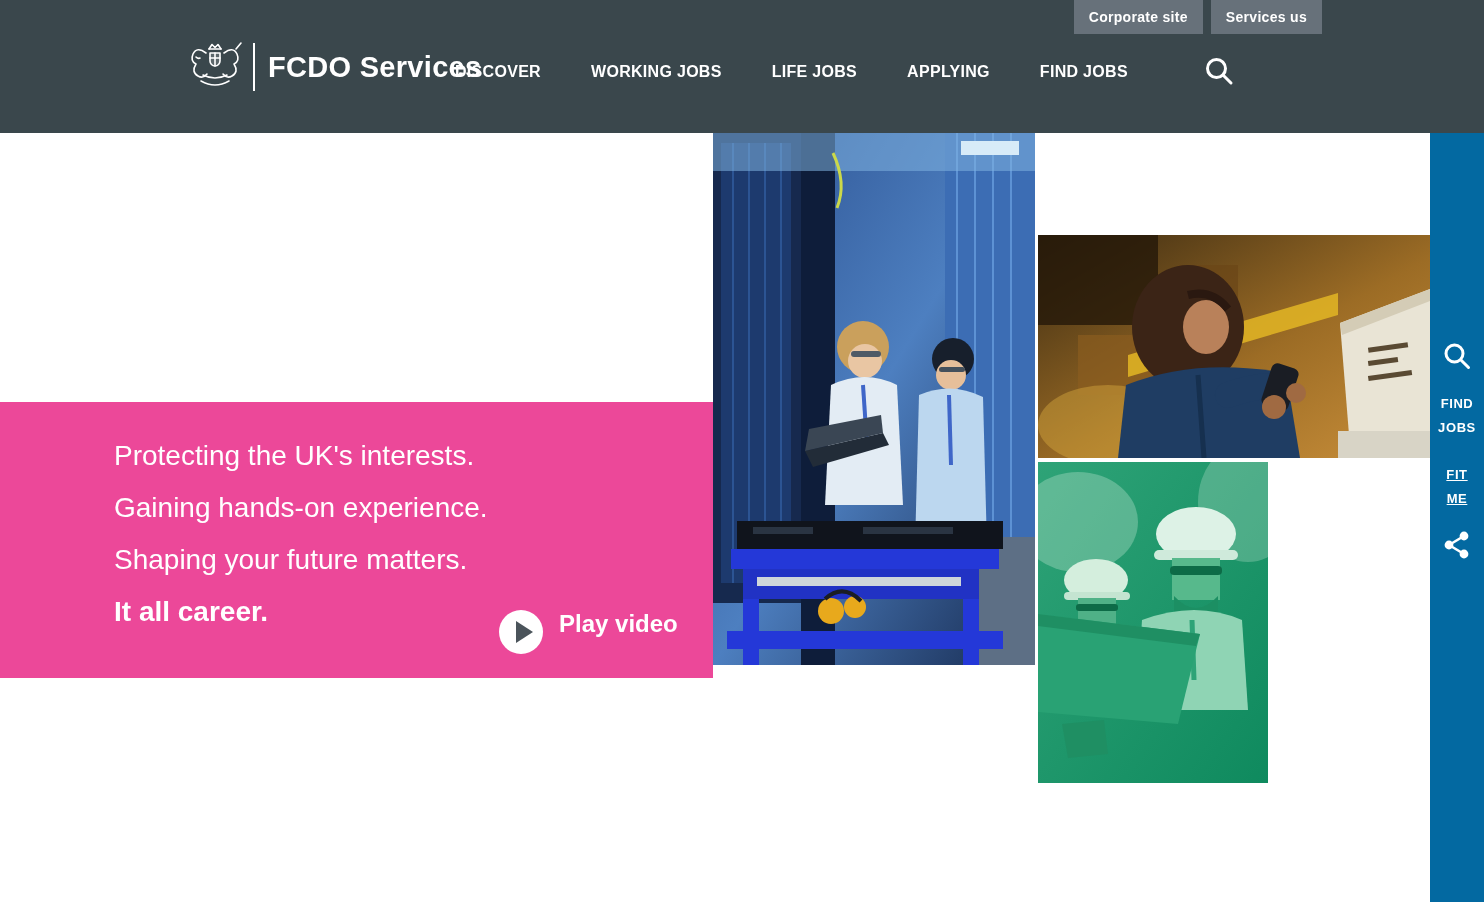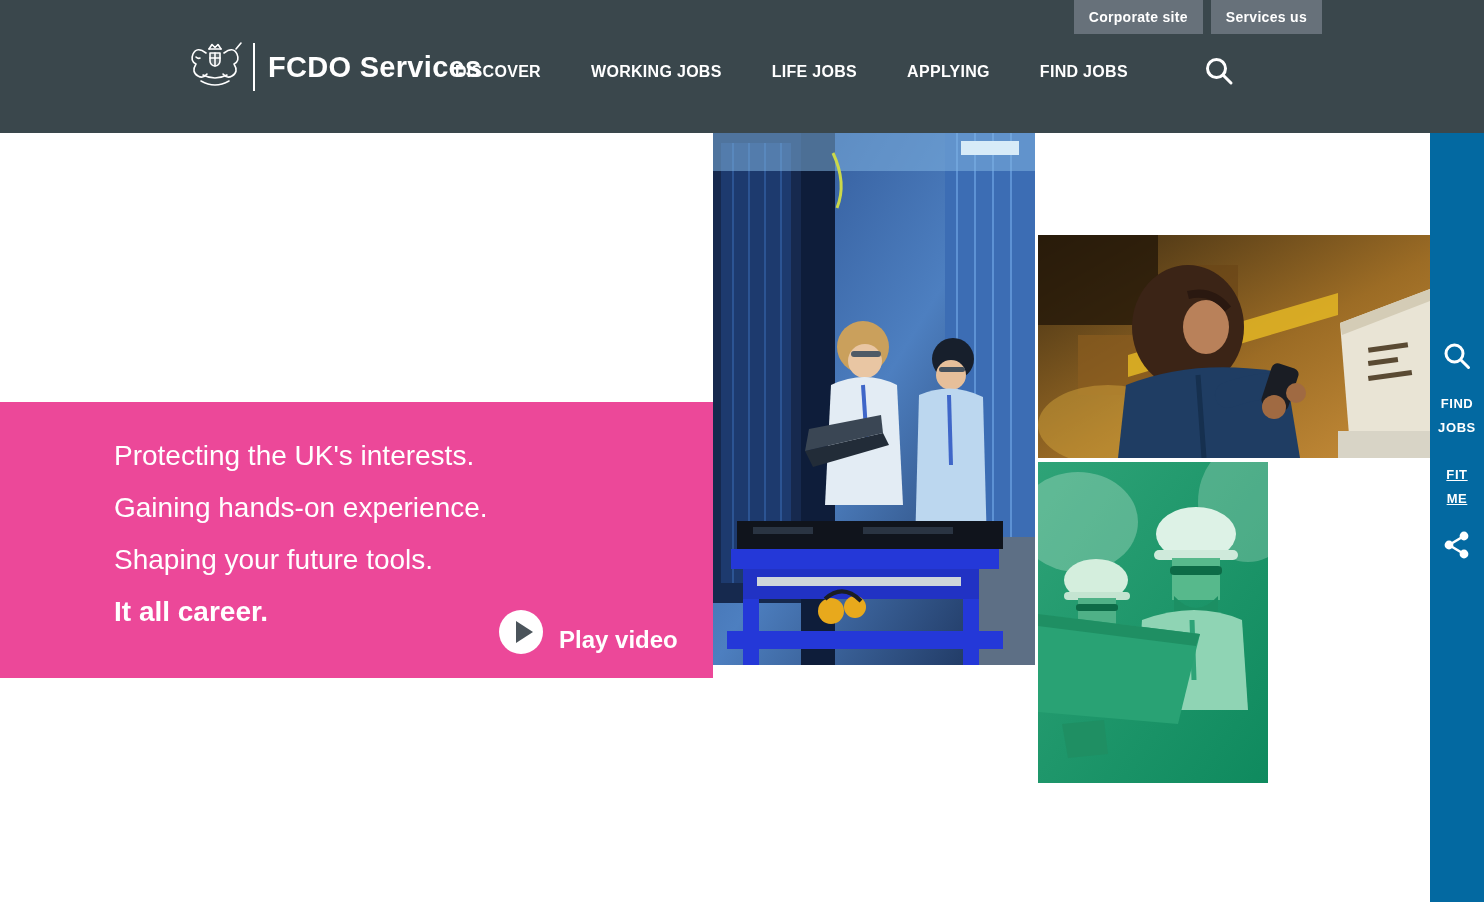--- a/index.html
+++ b/index.html
@@ -25,21 +25,21 @@
   .brand-text { color:#ffffff; font-size:29px; font-weight:600; letter-spacing:0.3px; }
   .main-nav { position:absolute; left:455px; top:0; height:133px; display:flex; align-items:center; gap:50px; padding-top:11px; }
   .nav-link { color:#ffffff; font-size:16px; font-weight:bold; letter-spacing:0.3px; cursor:pointer; white-space:nowrap; }
   .nav-search { margin-left:26px; width:30px; height:30px; background:none; border:none; cursor:pointer; display:flex; align-items:center; justify-content:center; }
 
   
   .hero-banner { position:absolute; left:0; top:402px; width:713px; height:276px; background:#ec4899; z-index:2; }
   .hero-lines { padding:28px 0 0 114px; color:#ffffff; }
   .hero-line { font-size:28px; font-weight:400; line-height:52px; }
   .hero-line.em { font-weight:bold; }
-  .play-row { position:absolute; left:499px; top:208px; display:flex; align-items:flex-end; cursor:pointer; }
+  .play-row { position:absolute; left:499px; top:208px; display:flex; align-items:flex-start; cursor:pointer; }
   .play-circle { width:44px; height:44px; border-radius:50%; background:#ffffff; position:relative; flex:0 0 auto; }
   .play-triangle { position:absolute; left:17px; top:11px; width:0; height:0;
                    border-top:11px solid transparent; border-bottom:11px solid transparent; border-left:17px solid #4b545b; }
   .play-label { color:#ffffff; font-size:24px; font-weight:bold; margin-left:16px; }
 
   
   .photo { position:absolute; overflow:hidden; z-index:1; }
   .photo svg { display:block; }
   .photo1 { left:713px; top:133px; width:322px; height:532px; }
   .photo2 { left:1038px; top:235px; width:392px; height:223px; }
@@ -252,21 +252,21 @@
       <polygon points="0,152 162,172 140,262 0,250" fill="#29a274"></polygon>
       <polygon points="0,152 162,172 158,184 0,164" fill="#1f8f63"></polygon>
       <polygon points="24,262 66,258 70,292 30,296" fill="#1f8f63"></polygon>
     </svg>
   </div>
 
   <section class="hero-banner">
     <div class="hero-lines">
       <div class="hero-line">Protecting the UK's interests.</div>
       <div class="hero-line">Gaining hands-on experience.</div>
-      <div class="hero-line">Shaping your future tools.</div>
+      <div class="hero-line">Shaping your future matters.</div>
       <div class="hero-line em">It all career.</div>
     </div>
     <div class="play-row">
       <span class="play-circle">
         <span class="play-triangle"></span>
       </span>
       <span class="play-label">Play video</span>
     </div>
   </section>
 

